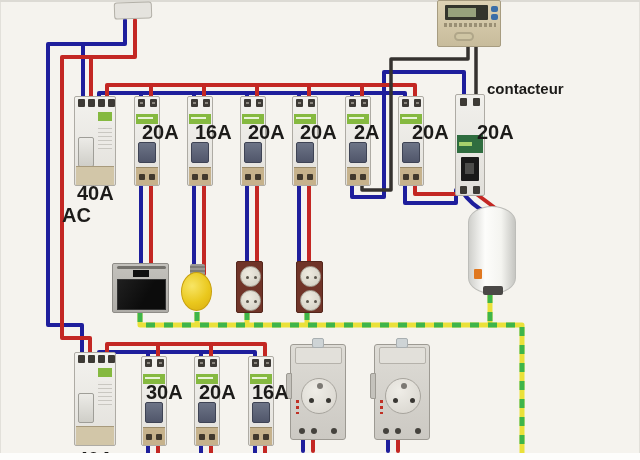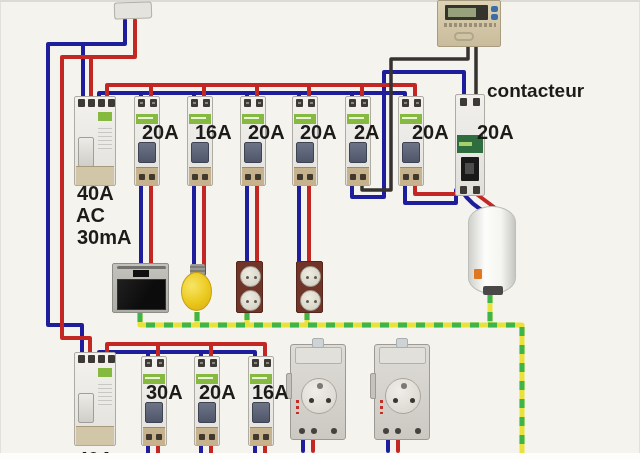--- a/index.html
+++ b/index.html
@@ -89,21 +89,21 @@
   .msface{left:10px;top:33px;width:36px;height:36px;border-radius:50%;
     background:radial-gradient(circle at 40% 35%,#efede7,#d6d3cc);border:1px solid #a8a59e;}
   .mspin{left:15px;top:4px;width:6px;height:6px;border-radius:50%;background:#7c7974;}
   .mshole{top:19px;width:5px;height:5px;border-radius:50%;background:#393733;}
   .msmarks{left:5px;top:55px;width:3px;height:14px;background:repeating-linear-gradient(#c03024 0 3px,transparent 3px 6px);}
   .msscr{top:83px;width:6px;height:6px;border-radius:50%;background:#45423d;}
   .mstab{left:-5px;top:28px;width:6px;height:26px;background:#c4c2bc;border:1px solid #9d9a93;border-radius:2px 0 0 2px;}
 
   
   .amp{font-weight:bold;font-size:20px;color:var(--text,#1c1b19);white-space:nowrap;letter-spacing:0;}
-  .cap{font-weight:bold;font-size:19px;color:var(--text,#1c1b19);white-space:nowrap;}
+  .cap{font-weight:bold;font-size:15px;color:var(--text,#1c1b19);white-space:nowrap;}
   .hairline{left:0;top:0;width:640px;height:2px;background:#dcdad4;}
   .bstrip{left:0;top:453px;width:640px;height:7px;background:#fdfdfc;}
 </style>
 </head>
 <body>
 
 <div id="stage">
 
   <svg id="wires" viewBox="0 0 640 460">
 
@@ -364,21 +364,20 @@
 
   <span class="amp" style="left:142px;top:121px">20A</span>
   <span class="amp" style="left:195px;top:121px">16A</span>
   <span class="amp" style="left:248px;top:121px">20A</span>
   <span class="amp" style="left:300px;top:121px">20A</span>
   <span class="amp" style="left:354px;top:121px">2A</span>
   <span class="amp" style="left:412px;top:121px">20A</span>
   <span class="amp" style="left:477px;top:121px">20A</span>
   <span class="cap" style="left:487px;top:80px">contacteur</span>
   <span class="amp" style="left:77px;top:182px">40A</span>
-  <span class="amp" style="left:76px;top:204px">AC</span>
-  <span class="amp" style="left:77px;top:226px">30mA</span>
+  <span class="amp" style="left:62px;top:204px">AC</span>
   <span class="amp" style="left:146px;top:381px">30A</span>
   <span class="amp" style="left:199px;top:381px">20A</span>
   <span class="amp" style="left:252px;top:381px">16A</span>
   <span class="amp" style="left:77px;top:448px">40A</span>
 
   <div class="bstrip"></div>
 </div>
 
 </body></html>

